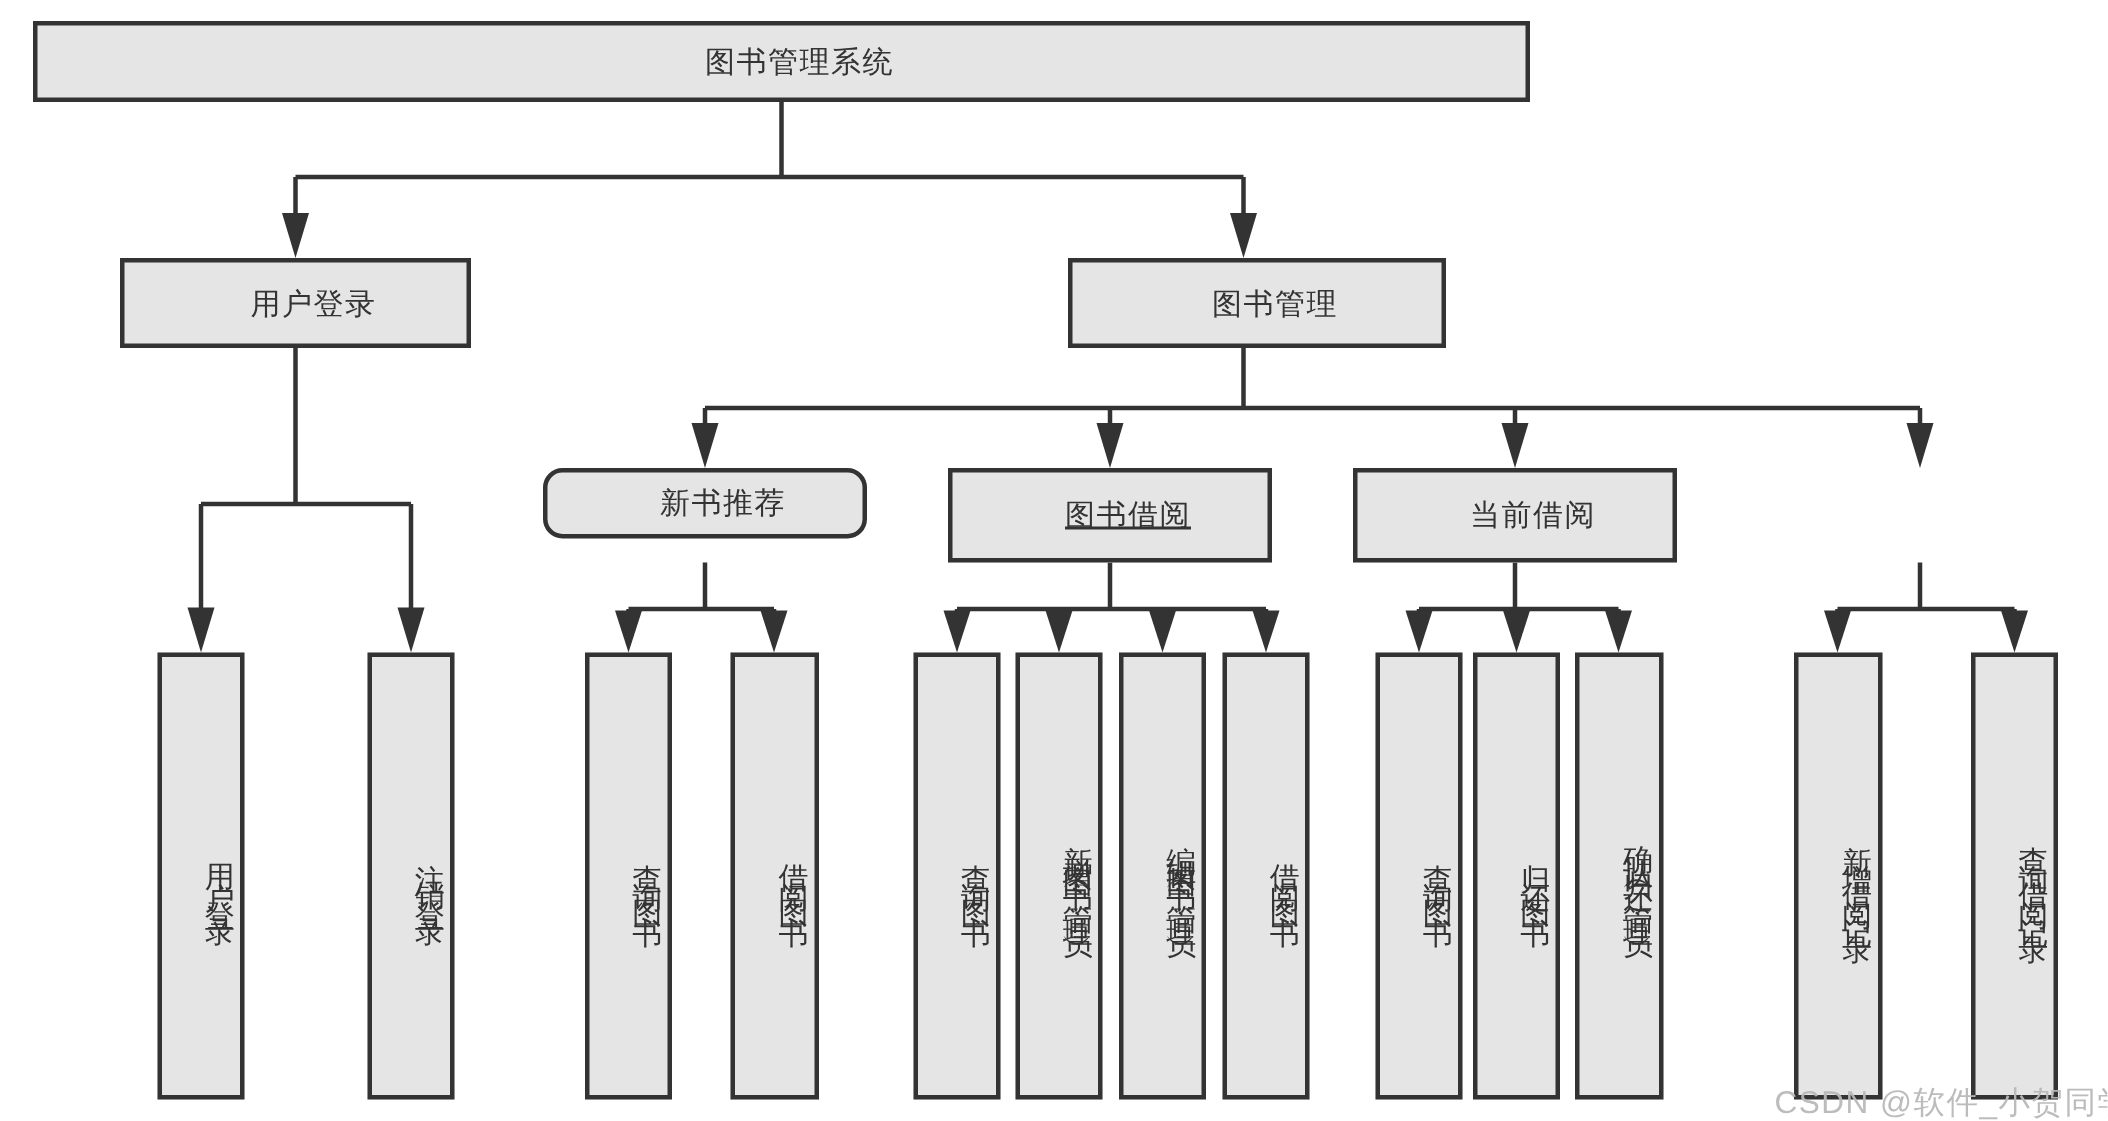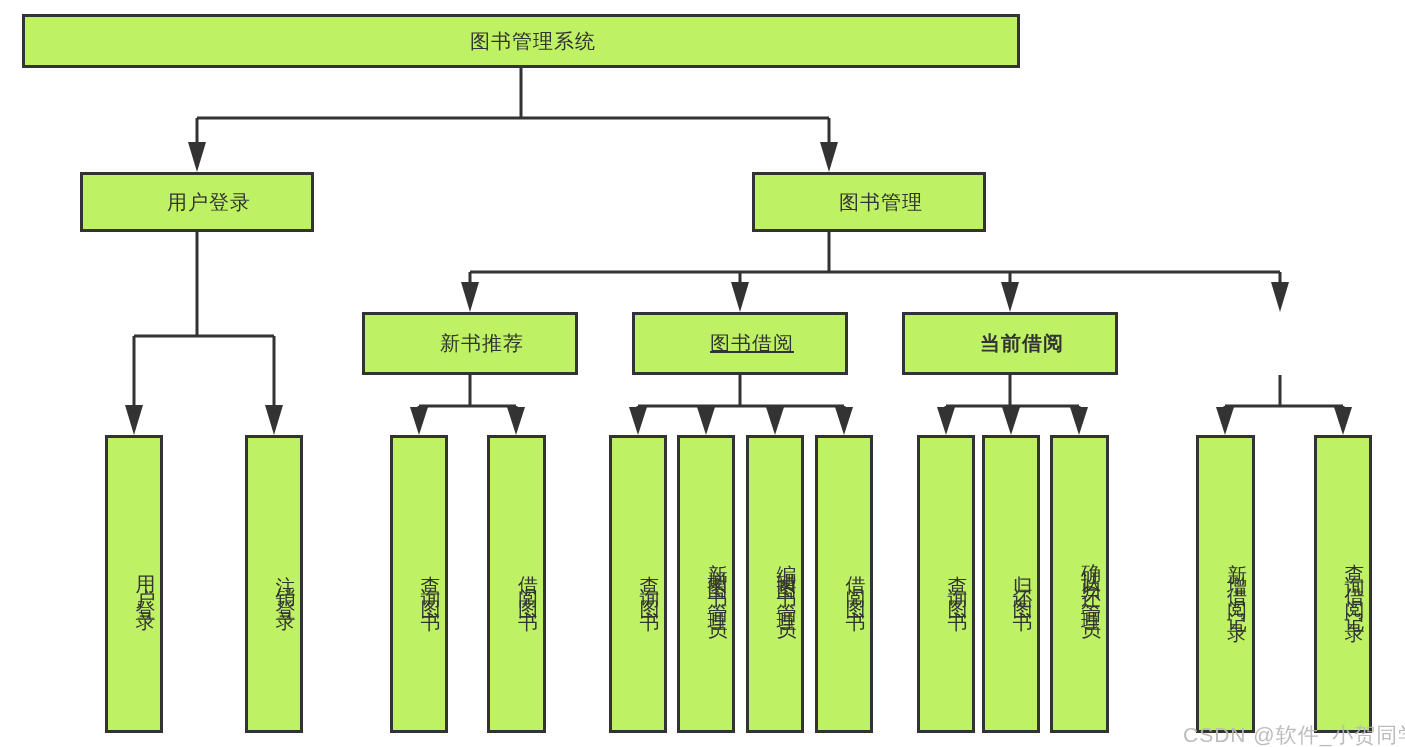--- a/index.html
+++ b/index.html
@@ -4,21 +4,21 @@
 <style>
   html,body{margin:0;padding:0;}
   body{
     width:1405px;height:747px;position:relative;background:#ffffff;
     font-family:"Liberation Sans","DejaVu Sans",sans-serif;
     overflow:hidden;
   }
   .stage{position:absolute;left:0;top:0;width:1405px;height:747px;}
   svg.connectors{position:absolute;left:0;top:0;width:1405px;height:747px;z-index:1;}
   .box{
-    position:absolute;box-sizing:border-box;border:3px solid #333333;background:#bef264;
+    position:absolute;box-sizing:border-box;border:3px solid #333333;background:#e5e5e5;
     display:flex;align-items:center;justify-content:center;color:#333333;z-index:2;padding-left:24px;
   }
   .hlabel{font-size:20px;letter-spacing:1px;white-space:nowrap;}
   .leaf{z-index:2;}
   .leaf .vlabel{
     writing-mode:vertical-rl;text-orientation:mixed;
     font-size:20px;letter-spacing:12px;line-height:1;color:#333333;
   }
   .watermark{
     position:absolute;z-index:5;font-size:21px;letter-spacing:1px;
@@ -80,31 +80,31 @@
     </g>
   </svg>
 
   <div class="box" style="left:22px;top:14px;width:998px;height:54px;">
     <span class="hlabel">图书管理系统</span>
   </div>
 
   <div class="box" style="left:80px;top:172px;width:234px;height:60px;">
     <span class="hlabel">用户登录</span>
   </div>
-  <div class="box" style="left:712px;top:172px;width:234px;height:60px;margin-left:40px;">
+  <div class="box" style="left:712px;top:172px;width:252px;height:60px;">
     <span class="hlabel">图书管理</span>
   </div>
 
-  <div class="box" style="left:362px;top:312px;width:216px;height:63px;">
+  <div class="box" style="left:362px;top:312px;width:216px;height:47px;border-radius:13px;">
     <span class="hlabel">新书推荐</span>
   </div>
   <div class="box" style="left:632px;top:312px;width:216px;height:63px;text-decoration:underline;">
     <span class="hlabel">图书借阅</span>
   </div>
-  <div class="box" style="left:902px;top:312px;width:216px;height:63px;font-weight:bold;">
+  <div class="box" style="left:902px;top:312px;width:216px;height:63px;">
     <span class="hlabel">当前借阅</span>
   </div>
 
   <div class="box leaf" style="left:105px;top:435px;width:58px;height:298px;">
     <span class="vlabel">用户登录</span>
   </div>
   <div class="box leaf" style="left:245px;top:435px;width:58px;height:298px;">
     <span class="vlabel">注销登录</span>
   </div>
 

